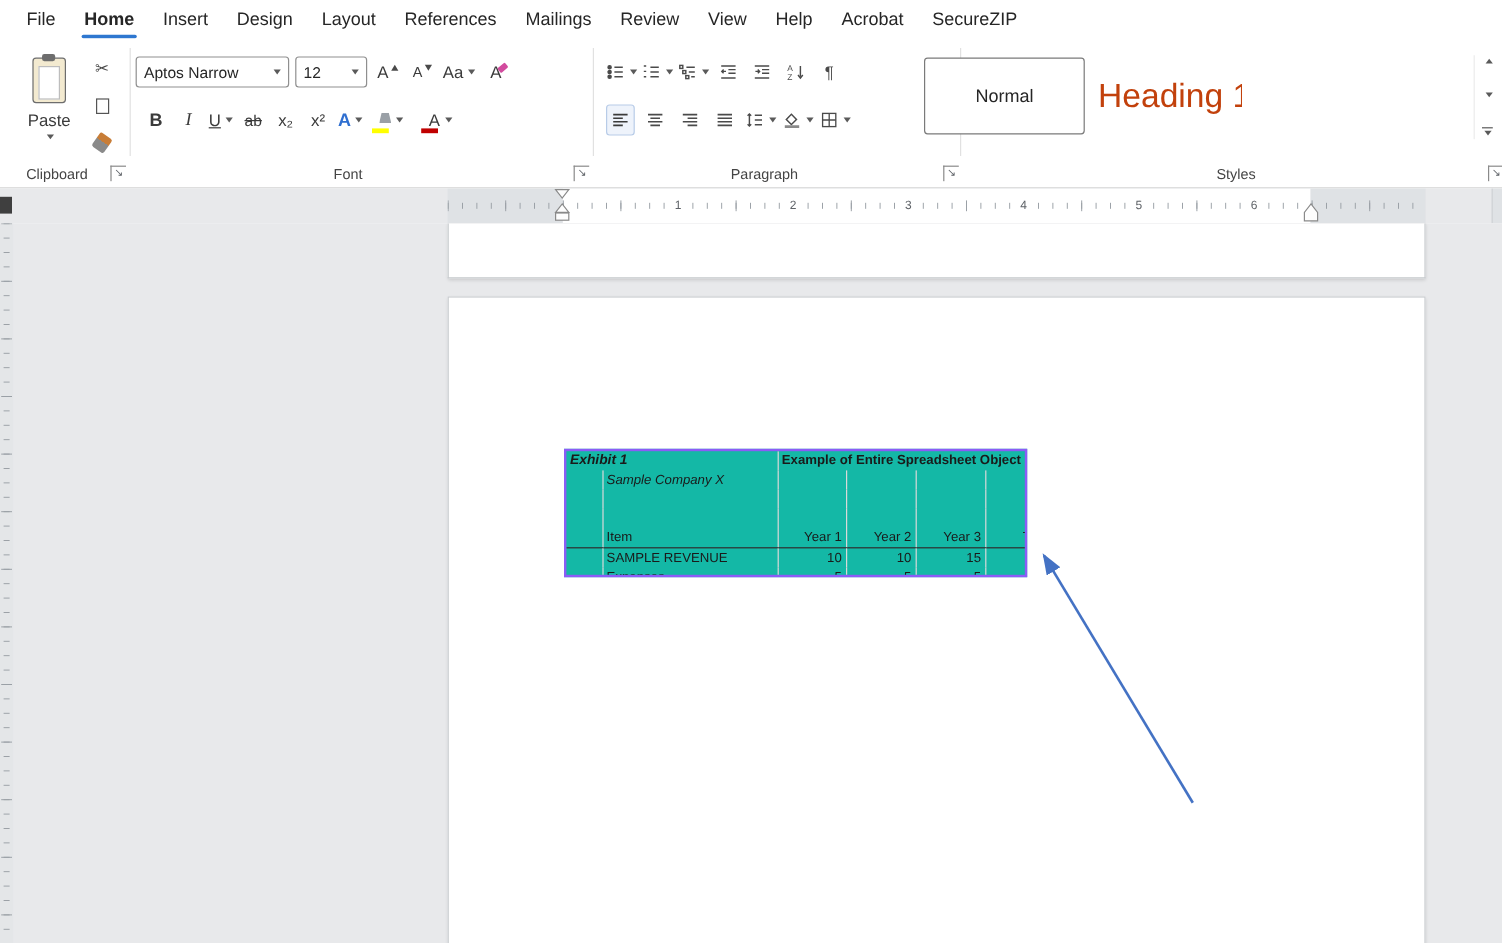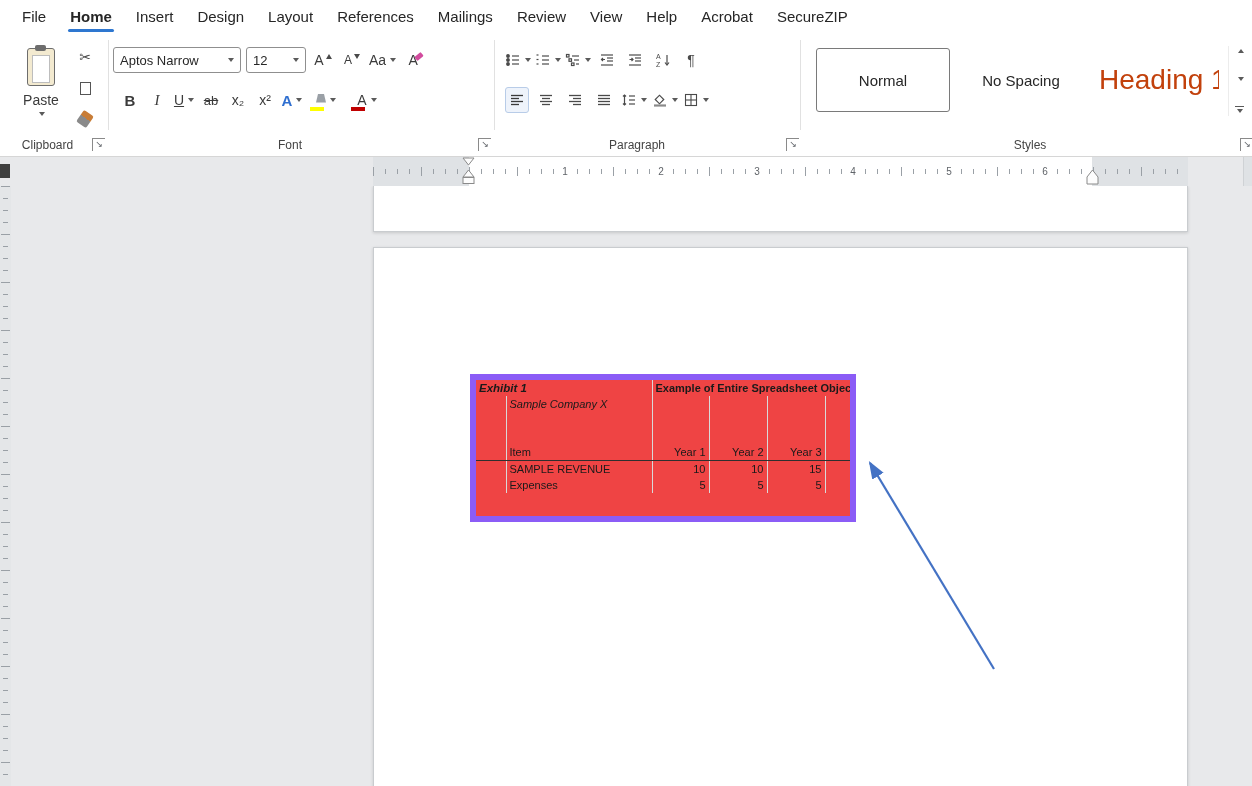--- a/index.html
+++ b/index.html
@@ -53,21 +53,21 @@
   .hl-shape{width:10px;height:12px;background:#9aa0a6;clip-path:polygon(20% 0,80% 0,100% 70%,0 70%);}
   .tri-sm-up{width:0;height:0;border-left:3px solid transparent;border-right:3px solid transparent;border-bottom:5px solid #4a4a4a;margin-bottom:8px}
   .tri-sm-dn{width:0;height:0;border-left:3px solid transparent;border-right:3px solid transparent;border-top:5px solid #4a4a4a;margin-bottom:8px}
 
   
   .para-row1{position:absolute;left:505px;top:15px;display:flex;align-items:center;gap:4px}
   .para-row2{position:absolute;left:505px;top:55px;display:flex;align-items:center;gap:5px}
   svg.ic{display:block}
 
   
-  .styles-row{position:absolute;left:816px;top:16px;display:flex;align-items:flex-start;gap:4px}
+  .styles-row{position:absolute;left:770px;top:16px;display:flex;align-items:flex-start;gap:4px}
   .stylebox{width:134px;height:64px;display:flex;align-items:center;justify-content:center;background:#fff;border:1px solid transparent;border-radius:3px;cursor:pointer;overflow:hidden}
   .stylebox.sel{border:1px solid #7a7a7a}
   .style-normal{font-size:15px;color:#262626}
   .style-heading{font-size:28px;color:#c2410c;white-space:nowrap}
   .gallery-scroll{position:absolute;left:1228px;top:14px;width:22px;height:70px;display:flex;flex-direction:column;justify-content:space-between;align-items:center;border-left:1px solid #ececec;padding:3px 0}
   .more-line{width:9px;height:1.5px;background:#5a5a5a;margin-bottom:2px}
 
   
   .hruler{position:relative;height:29px;background:#e8e9eb;overflow:hidden}
   .pageband{position:absolute;left:373px;width:815px;top:0;bottom:0;background:#dfe2e5;
@@ -84,22 +84,22 @@
   
   .docarea{position:relative;height:600px;background:#e8e9eb;overflow:hidden}
   .vruler{position:absolute;left:0;top:0;width:11px;height:100%;background:#e4e6e8;
     background-image:linear-gradient(to bottom,#9aa0a6 0 1px,transparent 1px),linear-gradient(to bottom,#9aa0a6 0 1px,transparent 1px);
     background-size:5px 12px,9px 48px;background-repeat:repeat-y;background-position:3px 0,1px 0;cursor:pointer}
   .page{position:absolute;left:373px;width:815px;background:#fff;border:1px solid #c9cccf;box-shadow:0 1px 3px rgba(0,0,0,.15)}
   .page-prev{top:0;height:46px;border-top:none}
   .page-main{top:61px;height:600px}
 
   
-  .xlobj{position:absolute;left:96px;top:126px;width:386px;height:148px;overflow:hidden;background:#ef4444;
-    border:6px solid #8b5cf6;font-size:11px;color:#1a1a1a}
+  .xlobj{position:absolute;left:96px;top:126px;width:386px;height:107px;overflow:hidden;background:#14b8a6;
+    border:2px solid #8b5cf6;font-size:11px;color:#1a1a1a}
   .xlobj table{border-collapse:collapse;table-layout:fixed;width:407px}
   .xlobj td{height:16px;line-height:16px;padding:0 3px;white-space:nowrap;overflow:hidden;border-right:1px solid #d9d9d9}
   .xlobj tr.hdr td{border-bottom:1px solid #2f2f2f}
   .xlobj tr.income td{border-top:1px solid #2f2f2f;font-weight:700}
   .num{text-align:right;padding-right:4px}
   .exhibit{font-weight:700;font-style:italic;font-size:11.5px}
   .caption{font-weight:700}
   .company{font-style:italic;padding-left:9px}
   .revlabel{font-weight:400}
 
@@ -358,23 +358,20 @@
       <span class="caret"></span>
     </span>
   </div>
   <div class="grplabel" style="left:587px;width:100px">Paragraph</div>
   <div class="launcher" style="left:786px">↘</div>
   <div class="vsep" style="left:800px"></div>
 
   <div class="styles-row">
     <div class="stylebox sel">
         <span class="style-normal">Normal</span>
-      </div>
-    <div class="stylebox">
-        <span class="style-normal">No Spacing</span>
       </div>
     <div class="stylebox" style="width:128px;justify-content:flex-start;padding-left:6px">
         <span class="style-heading">Heading 1</span>
       </div>
   </div>
   <div class="gallery-scroll">
     <span class="caret up"></span>
     <span class="caret"></span>
     <span style="display:flex;flex-direction:column;align-items:center;cursor:pointer">
         <span class="more-line"></span>

